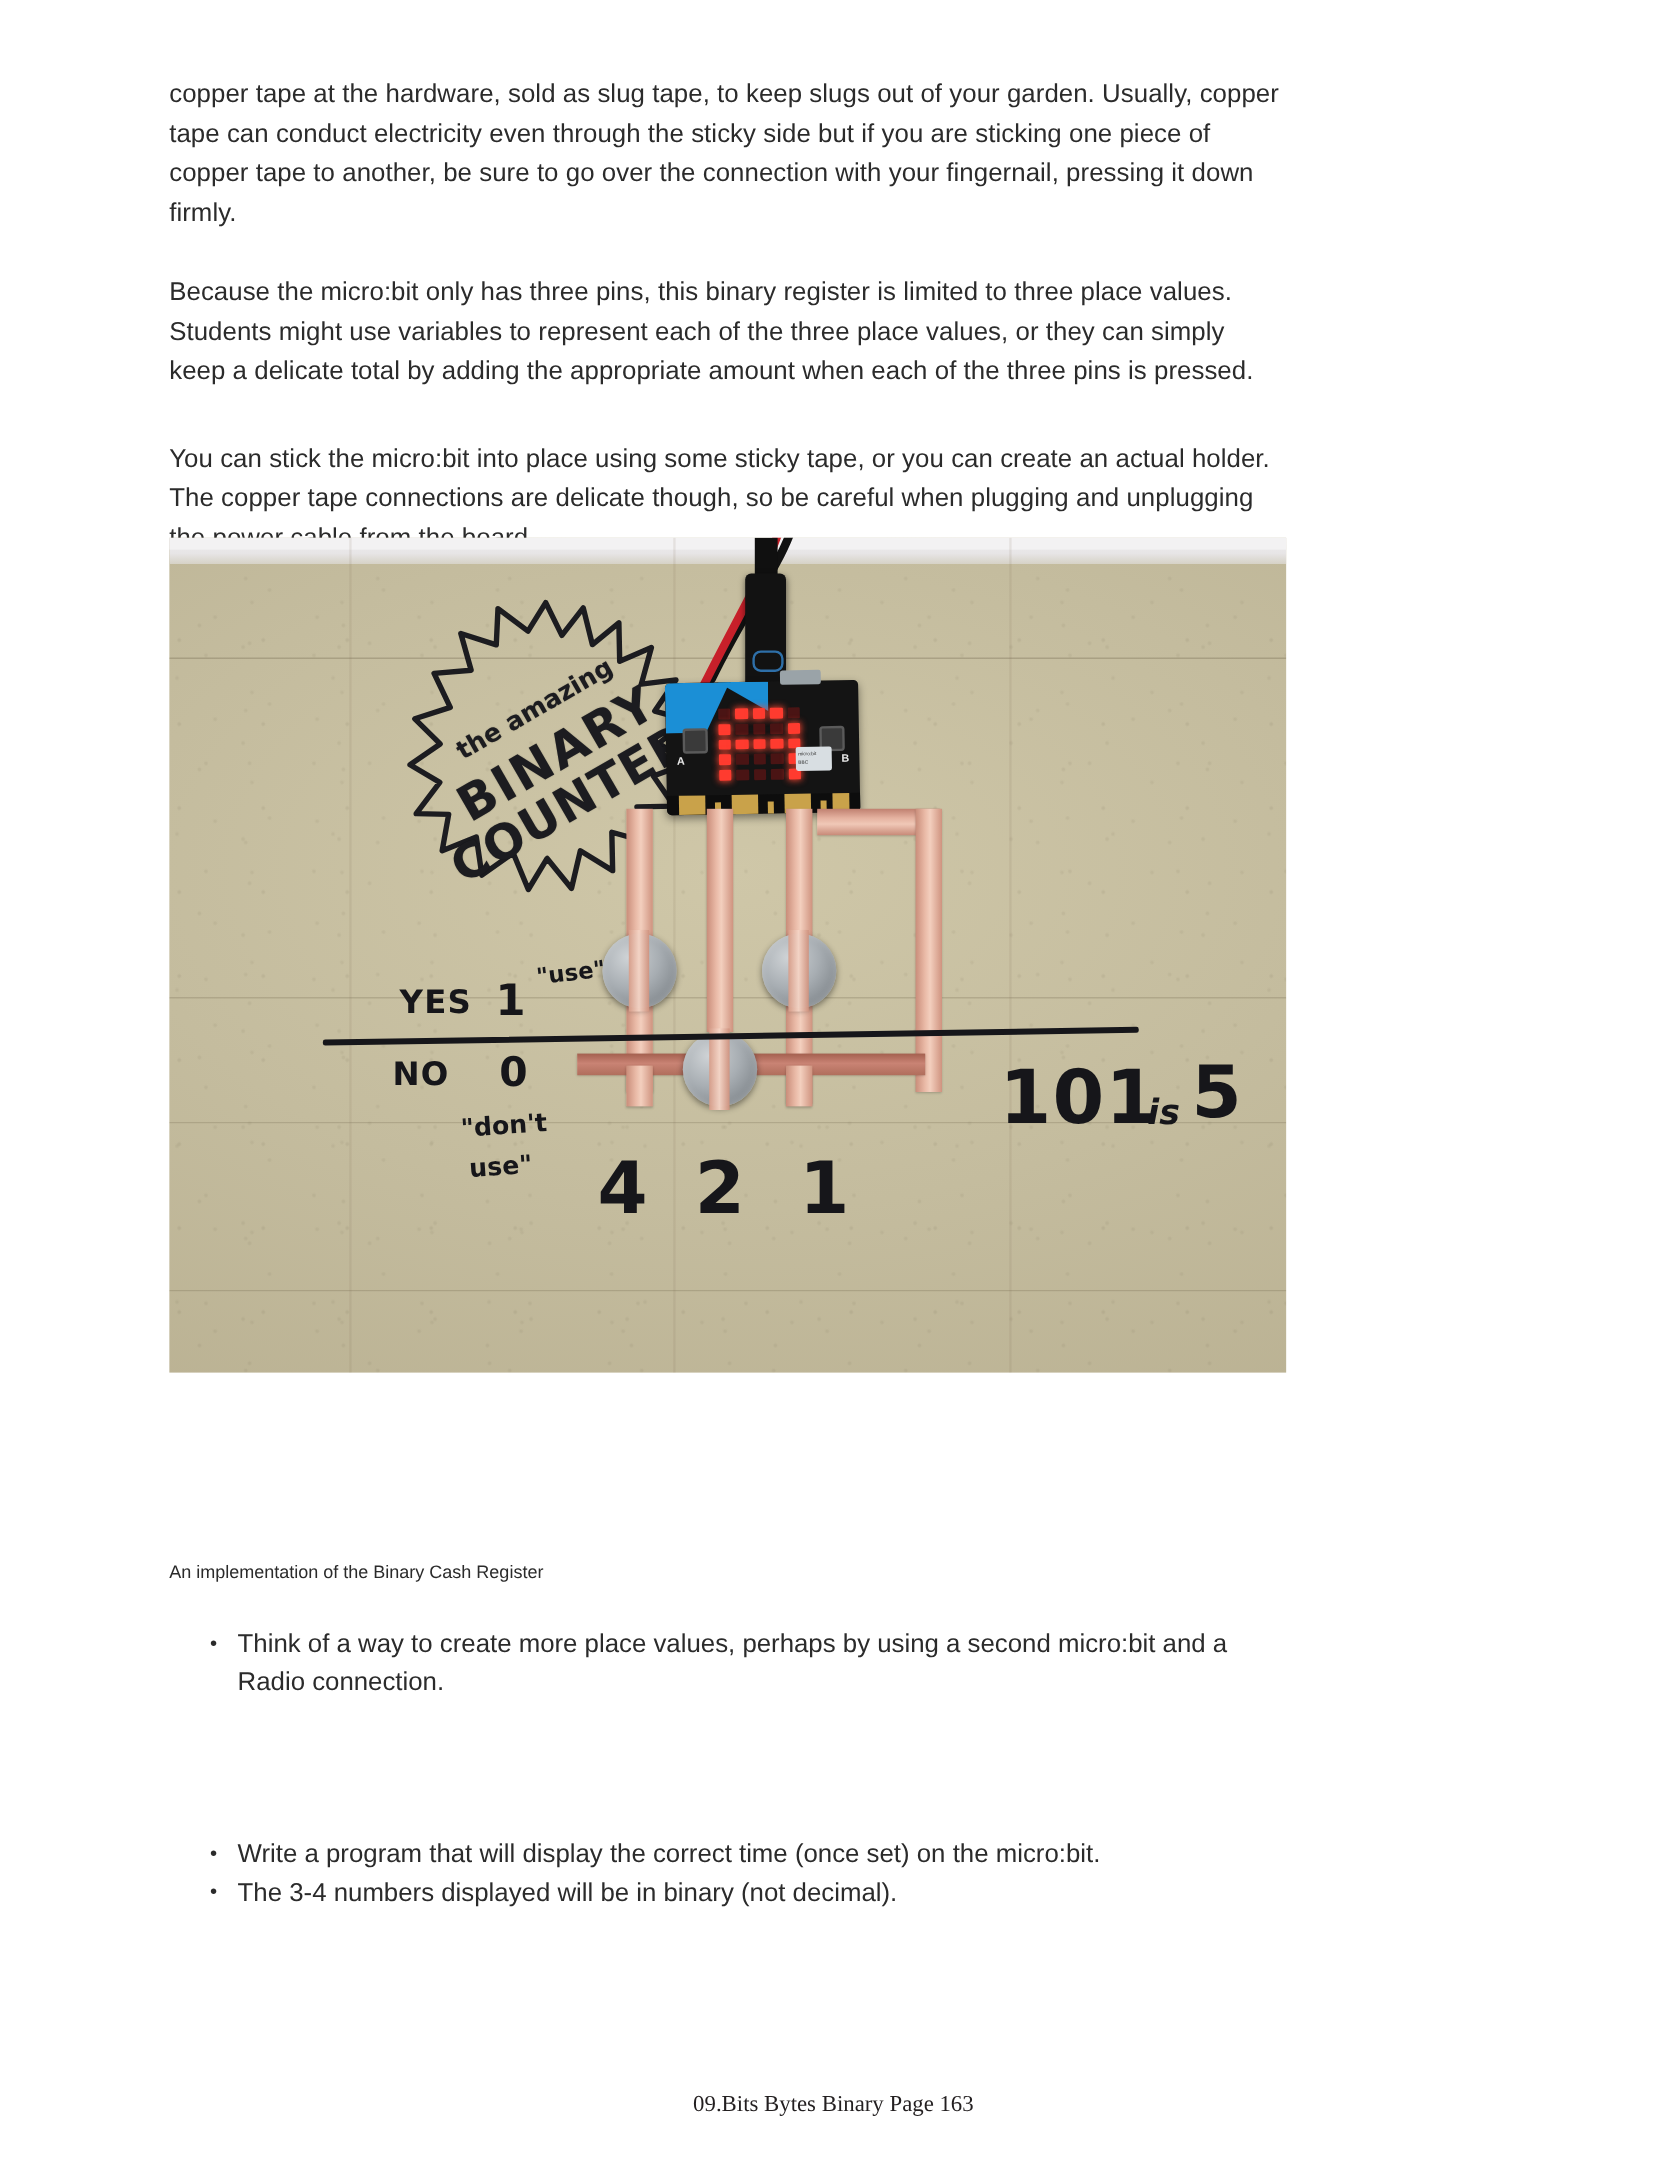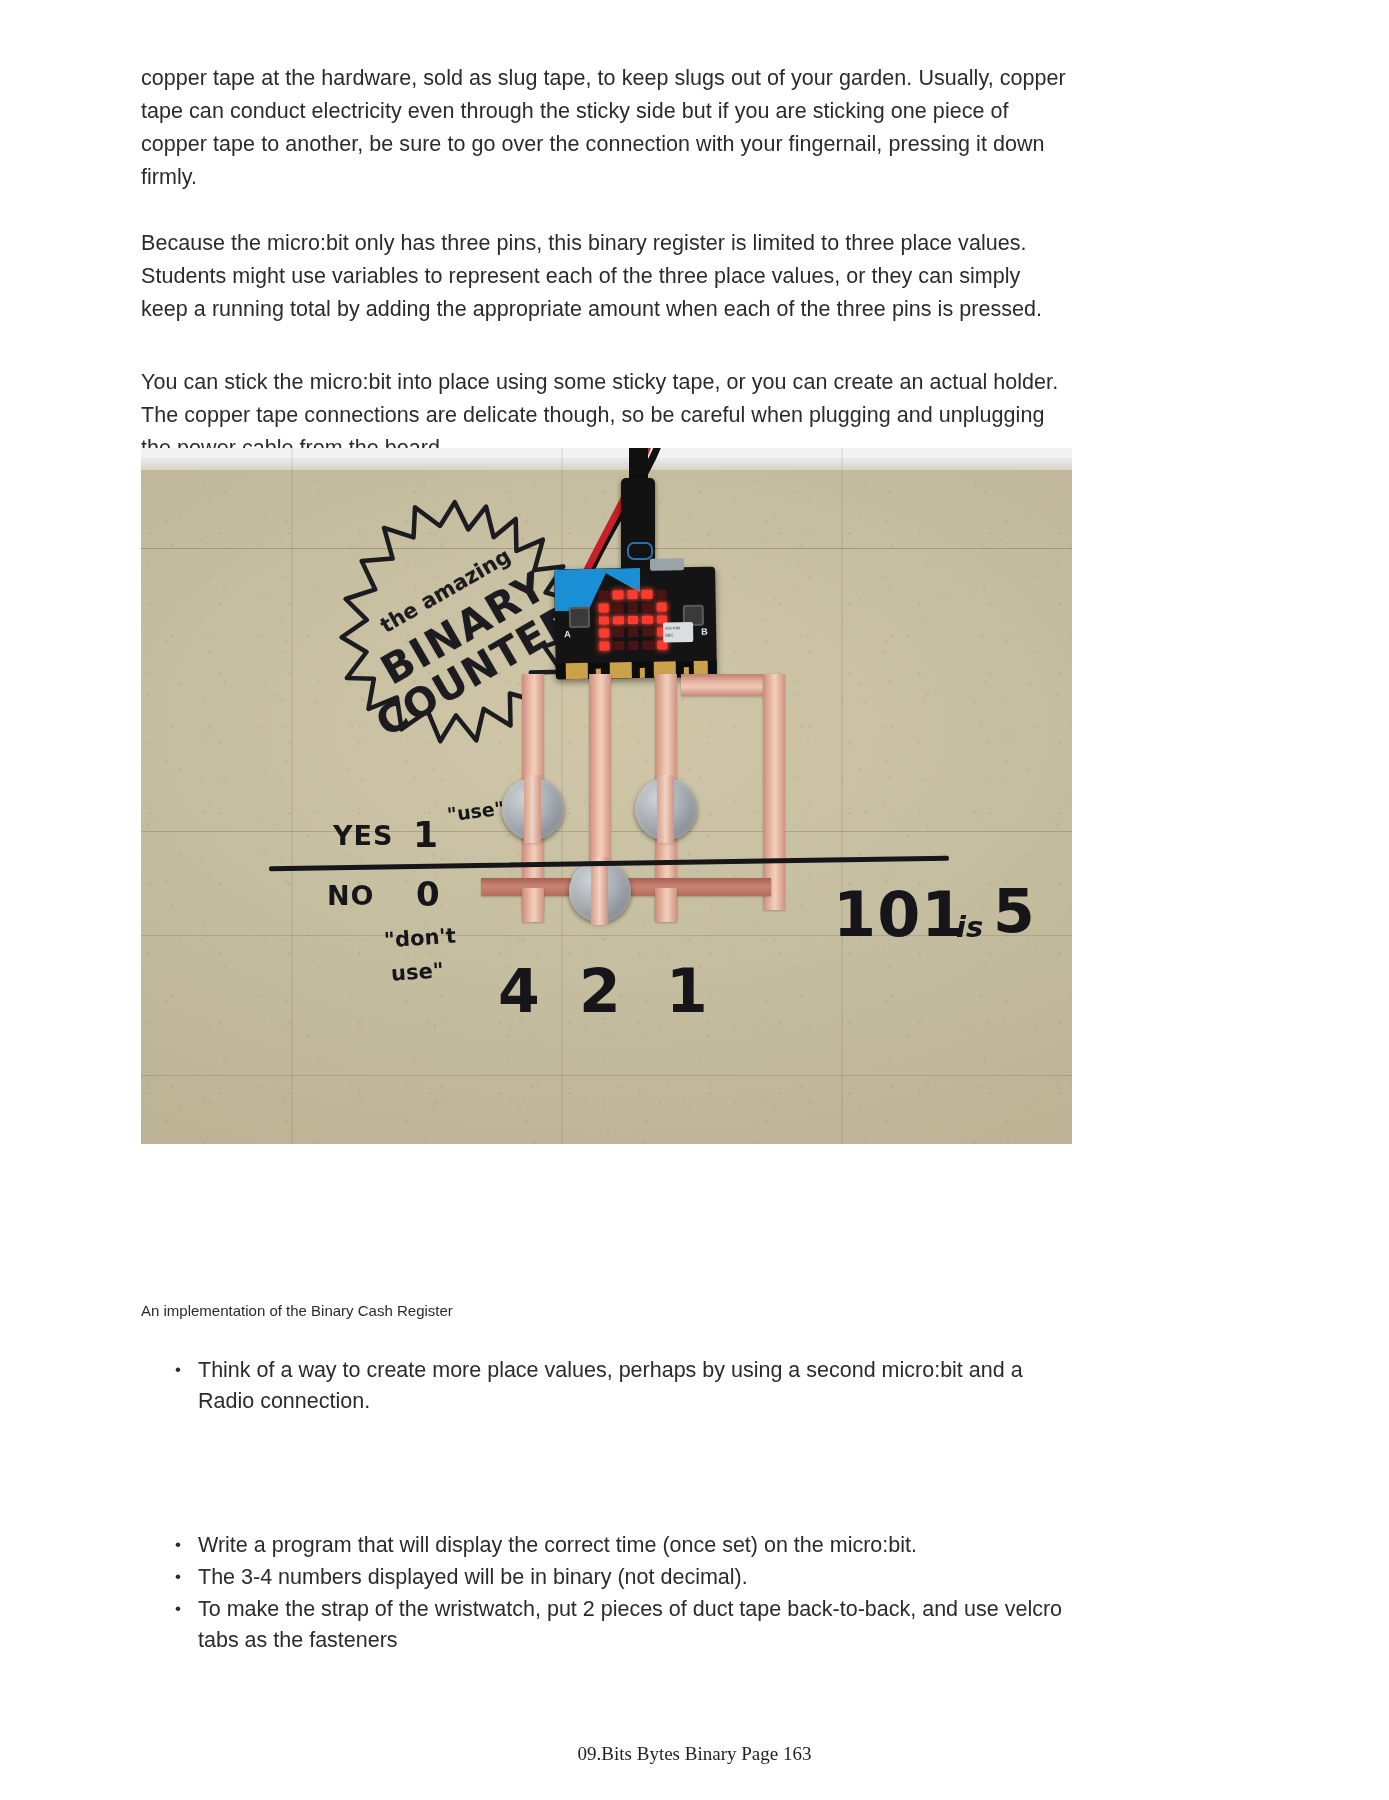--- a/index.html
+++ b/index.html
@@ -160,21 +160,21 @@
   .footer { position:absolute; left:0; top:1743px; width:1389px; text-align:center;
             font-family:"Liberation Serif", serif; font-size:19px; color:#231f20; }
 </style>
 </head>
 <body>
 
 <div class="page">
 
   <div class="content">
     <p class="para">copper tape at the hardware, sold as slug tape, to keep slugs out of your garden. Usually, copper tape can conduct electricity even through the sticky side but if you are sticking one piece of copper tape to another, be sure to go over the connection with your fingernail, pressing it down firmly.</p>
-    <p class="para">Because the micro:bit only has three pins, this binary register is limited to three place values. Students might use variables to represent each of the three place values, or they can simply keep a running total by adding the appropriate amount when each of the three pins is pressed.</p>
+    <p class="para">Because the micro:bit only has three pins, this binary register is limited to three place values. Students might use variables to represent each of the three place values, or they can simply keep a delicate total by adding the appropriate amount when each of the three pins is pressed.</p>
     <p class="para">You can stick the micro:bit into place using some sticky tape, or you can create an actual holder. The copper tape connections are delicate though, so be careful when plugging and unplugging the power cable from the board.</p>
   </div>
 
   <div class="photo-wrap">
     <div class="photo">
       <div class="grain"></div>
       <div class="photo-top-strip"></div>
       <div class="photo-top-strip2"></div>
       <div class="crease c1"></div>
       <div class="crease c2"></div>
@@ -293,19 +293,18 @@
   <div class="sec" style="top:1355px;">
     <ul class="bl">
       <li>Think of a way to create more place values, perhaps by using a second micro:bit and a Radio connection.</li>
     </ul>
   </div>
 
   <div class="sec" style="top:1530px;">
     <ul class="bl">
       <li>Write a program that will display the correct time (once set) on the micro:bit.</li>
       <li>The 3-4 numbers displayed will be in binary (not decimal).</li>
-      <li>To make the strap of the wristwatch, put 2 pieces of duct tape back-to-back, and use velcro tabs as the fasteners</li>
     </ul>
   </div>
 
   <div class="footer">09.Bits Bytes Binary Page 163</div>
 
 </div>
 
 </body></html>

